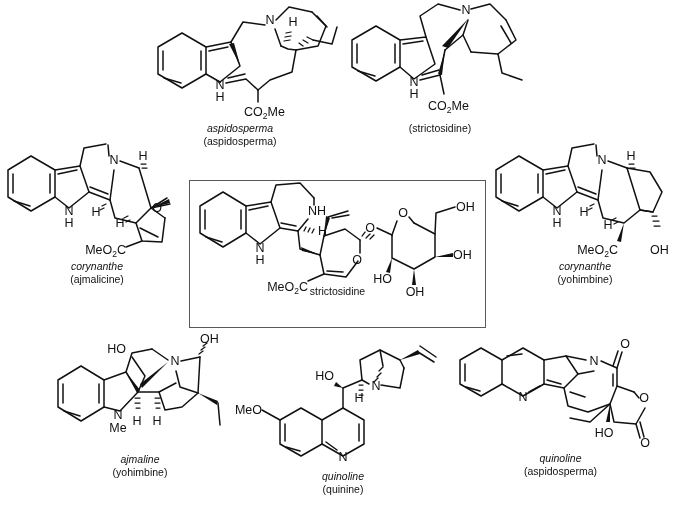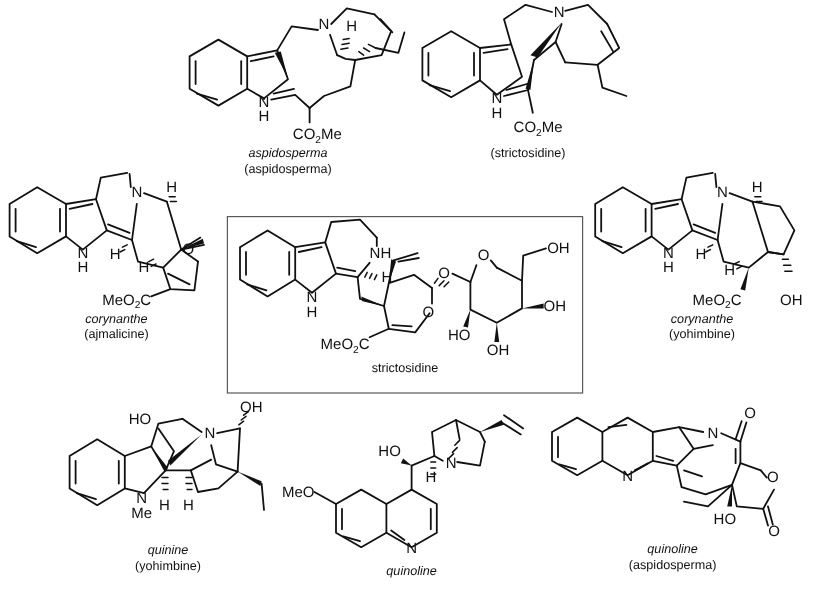--- a/index.html
+++ b/index.html
@@ -296,21 +296,21 @@
 
       <polygon class="wedge" points="224,88 226,104 222,104"></polygon>
       <text class="atom mid" x="225" y="115">OH</text>
 
       <polygon class="wedge" points="202,77 200,92 196,91"></polygon>
       <text class="atom en" x="202" y="102">HO</text>
 
       <line class="bond" x1="134" y1="93" x2="118" y2="100"></line>
       <text class="atom en" x="118" y="110">MeO<tspan class="atom-sm" dy="3">2</tspan><tspan class="atom" dy="-3">C</tspan></text>
     </svg>
-    <div class="boxlabel" style="top:120px;text-align:center;">strictosidine</div>
+    <div class="boxlabel" style="top:104px;text-align:center;">strictosidine</div>
   </div>
 
   <div class="panel" style="left:40px;top:335px;width:200px;height:170px;">
     <svg width="200" height="120" viewBox="0 0 200 120">
 
       <polyline class="bond" points="18,45 18,72 41,86 64,72 64,45 41,31 18,45"></polyline>
       <line class="bond" x1="23" y1="49" x2="23" y2="68"></line>
       <line class="bond" x1="59" y1="49" x2="59" y2="68"></line>
       <line class="bond" x1="24" y1="76" x2="40" y2="81"></line>
 
@@ -349,21 +349,21 @@
         <line x1="95" y1="68" x2="100" y2="68"></line>
         <line x1="96" y1="73" x2="100" y2="73"></line>
       </g>
       <g class="hashgrp">
         <line x1="115" y1="63" x2="120" y2="63"></line>
         <line x1="115" y1="68" x2="120" y2="68"></line>
         <line x1="116" y1="73" x2="120" y2="73"></line>
       </g>
     </svg>
     <div class="caption" style="top:118px;">
-      <span class="genus">quinine</span>
+      <span class="genus">ajmaline</span>
       <span class="common">(yohimbine)</span>
     </div>
   </div>
 
   <div class="panel" style="left:248px;top:340px;width:190px;height:170px;">
     <svg width="190" height="135" viewBox="0 0 190 135">
 
       <polyline class="bond" points="32,80 32,104 53,116 74,104 74,80 53,68 32,80"></polyline>
       <line class="bond" x1="37" y1="84" x2="37" y2="101"></line>
       <line class="bond" x1="38" y1="107" x2="52" y2="111"></line>
@@ -398,20 +398,21 @@
         <line x1="131" y1="31" x2="135" y2="27"></line>
       </g>
       <polyline class="bond" points="132,10 135,26"></polyline>
 
       <polygon class="wedge" points="152,20 170,10 172,14"></polygon>
       <polyline class="bond" points="170,12 186,22"></polyline>
       <line class="bond" x1="172" y1="6" x2="188" y2="17"></line>
     </svg>
     <div class="caption" style="top:130px;">
       <span class="genus">quinoline</span>
+      <span class="common">(quinine)</span>
     </div>
   </div>
 
   <div class="panel" style="left:448px;top:330px;width:225px;height:170px;">
     <svg width="225" height="125" viewBox="0 0 225 125">
 
       <polyline class="bond" points="12,30 12,54 33,66 54,54 54,30 33,18 12,30"></polyline>
       <line class="bond" x1="17" y1="34" x2="17" y2="51"></line>
       <line class="bond" x1="18" y1="57" x2="32" y2="61"></line>
 

